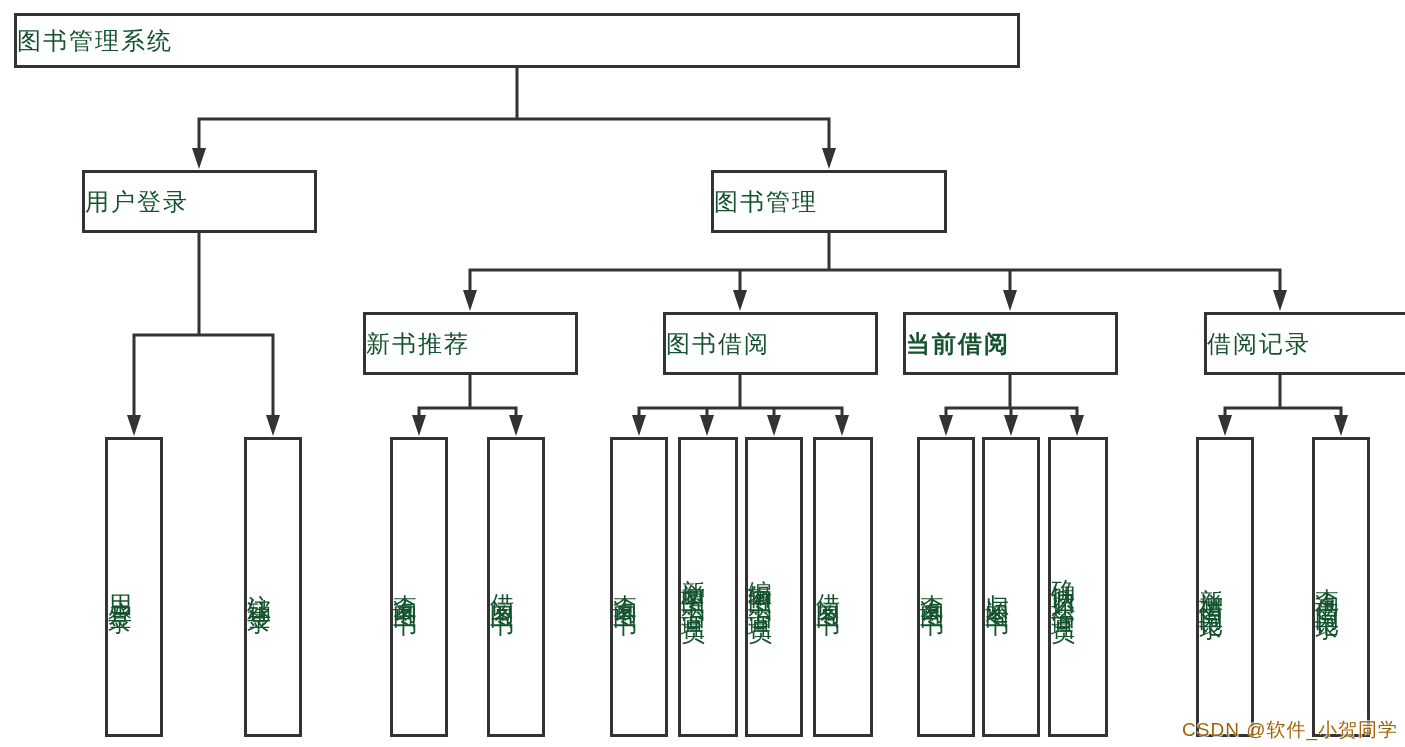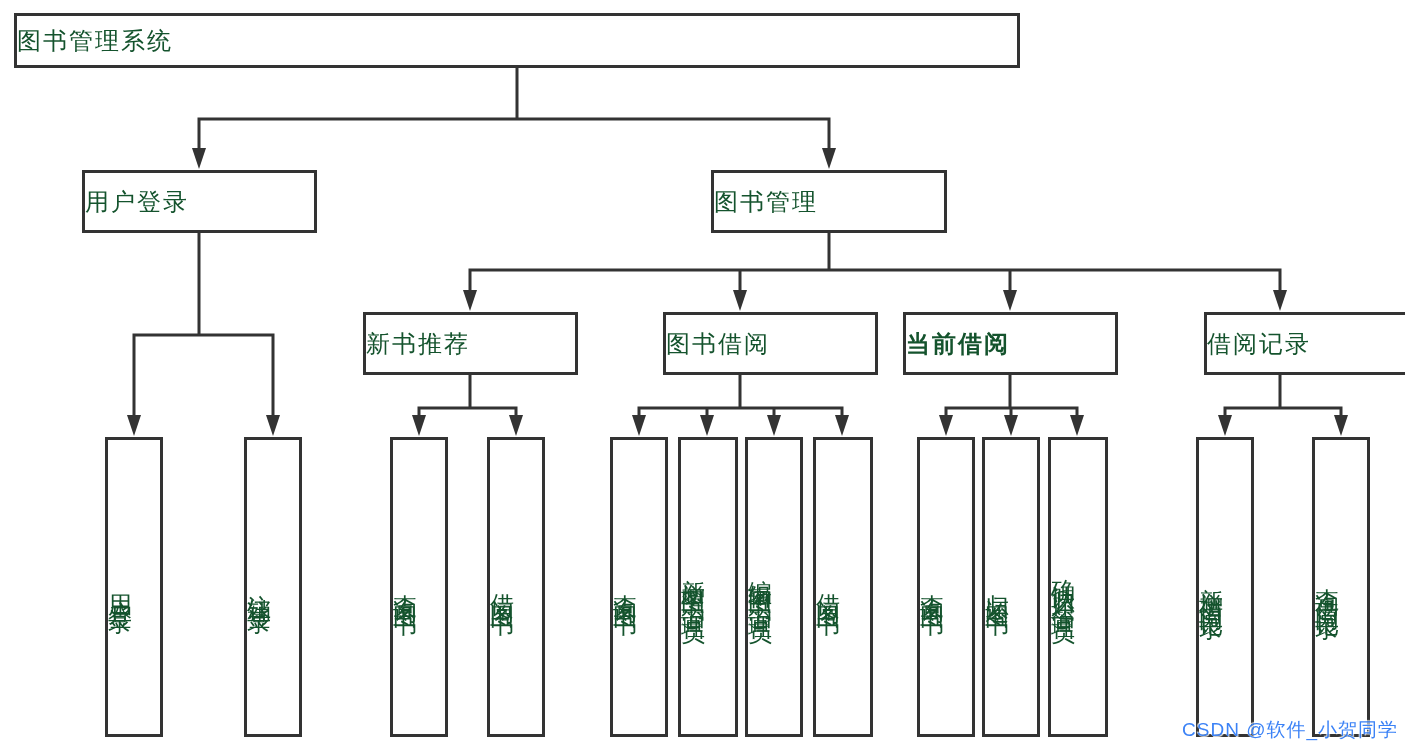--- a/index.html
+++ b/index.html
@@ -59,21 +59,21 @@
   #l-cb-return{left:982px;}
   #l-cb-confirm{left:1048px;width:60px;}
   #l-br-add{left:1196px;}
   #l-br-query{left:1312px;}
   .stroke{fill:none;stroke:#333333;stroke-width:3;stroke-linecap:square;}
   .head{fill:#333333;stroke:none;}
   #watermark{
     position:absolute;
     right:7px;top:717px;
     font-size:19px;
-    color:#3b82f6;
+    color:#a16207;
     letter-spacing:1px;
     text-shadow:1px 1px 1px rgba(255,255,255,0.9), -1px -1px 1px rgba(255,255,255,0.9);
     white-space:nowrap;
   }
 </style>
 </head>
 <body>
 
 <div id="stage">
 

